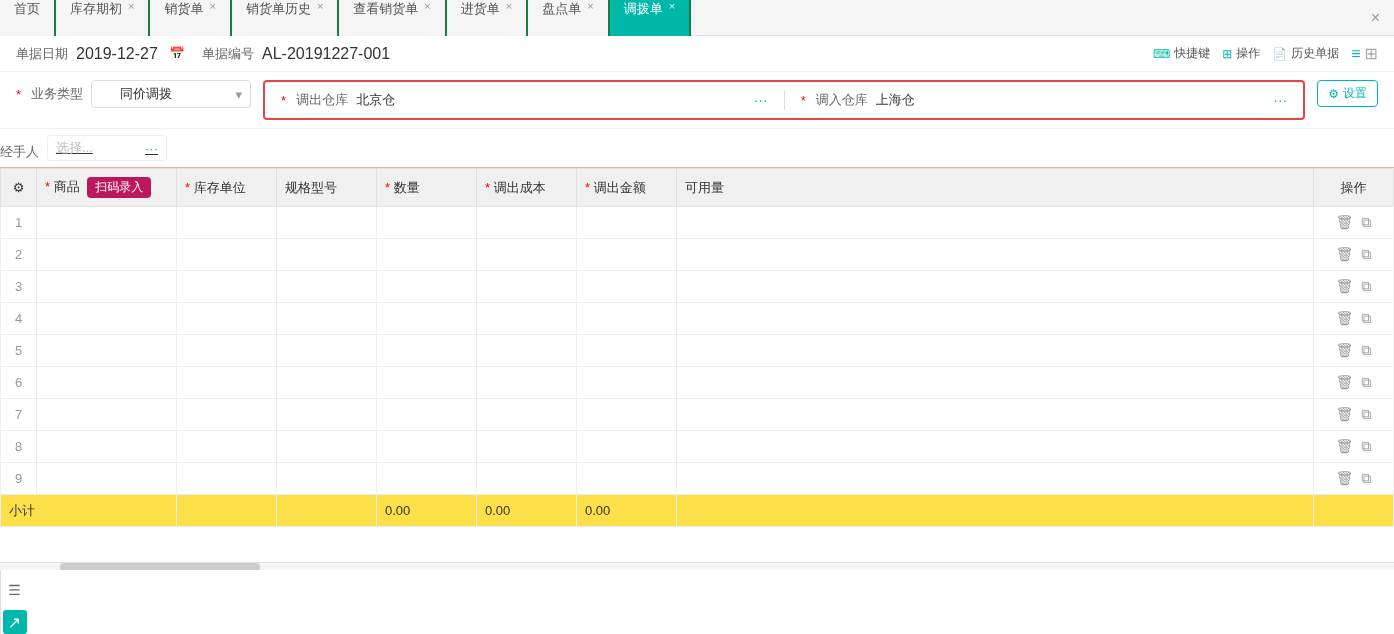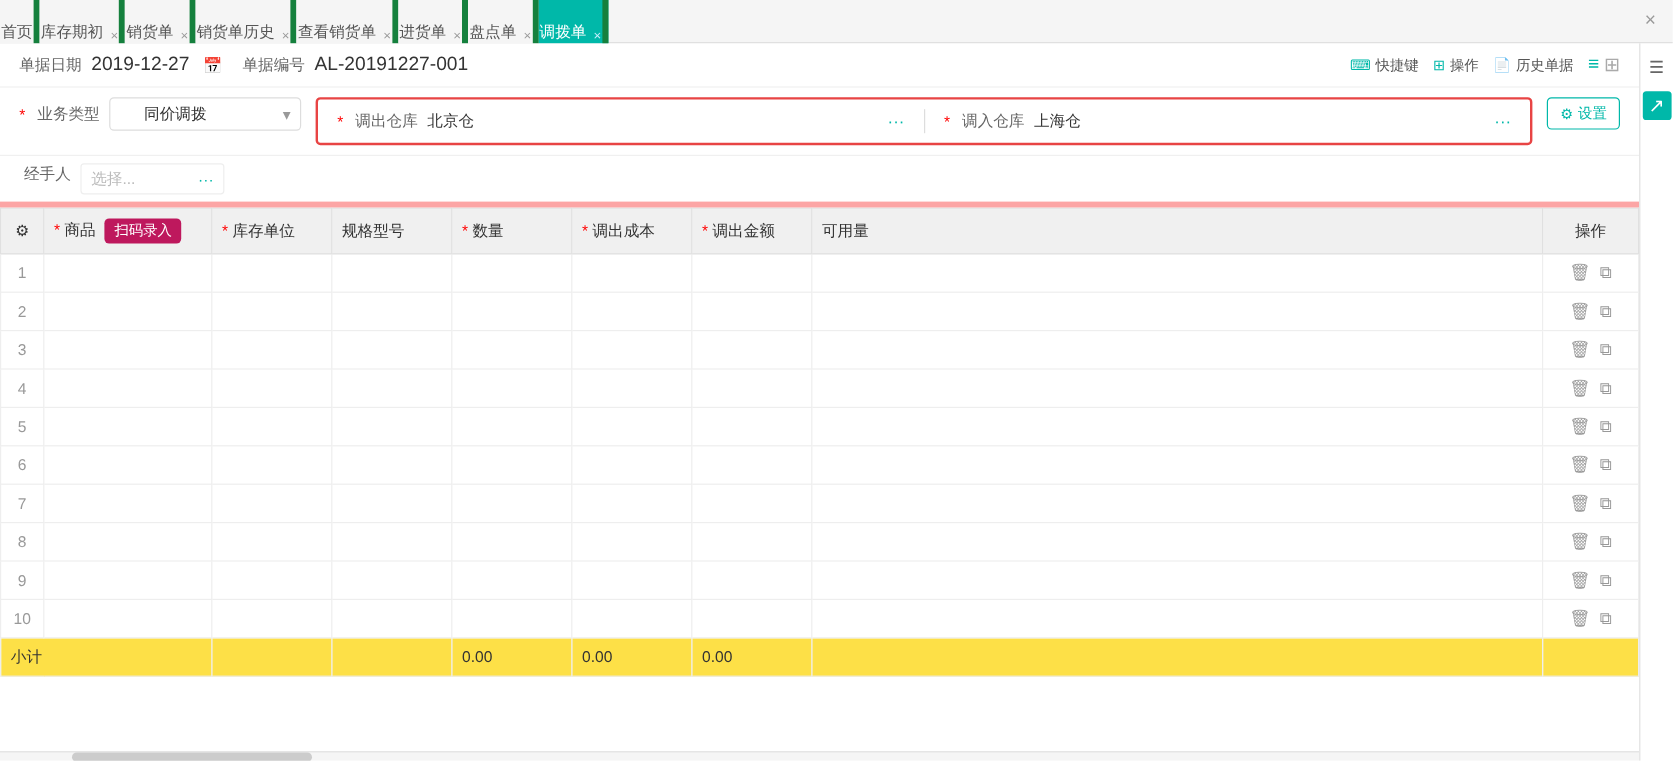--- a/index.html
+++ b/index.html
@@ -10,27 +10,27 @@
       display: flex;
       align-items: center;
       border-bottom: 1px solid #e0e0e0;
       background: #f5f5f5;
       height: 36px;
       padding: 0 0;
       position: relative;
     }
     .tab-item {
       display: flex;
-      align-items: flex-end;
-      padding: 0 1px;
+      align-items: flex-start;
+      padding: 0 14px;
       height: 36px;
       cursor: pointer;
       color: #555;
       font-size: 13px;
-      border-right: 5px solid #15803d;
+      border-right: 2px solid #15803d;
       white-space: nowrap;
       background: #f5f5f5;
     }
     .tab-item .tab-close {
       margin-left: 6px;
       color: #999;
       font-size: 11px;
       cursor: pointer;
     }
     .tab-item.teal {
@@ -100,25 +100,25 @@
       border-radius: 4px;
       padding: 4px 10px;
       color: #00b8a9;
       cursor: pointer;
       font-size: 12px;
       white-space: nowrap;
     }
 
     
     .handler-section {
-      padding: 6px 16px 6px 20px;
-      display: flex;
-      align-items: flex-start;
+      padding: 6px 16px 6px 0;
+      display: flex;
+      align-items: flex-end;
       gap: 8px;
-      border-bottom: 5px solid #fca5a5;
+      border-bottom: 1px solid #fca5a5;
     }
     .handler-placeholder { color: #bbb; }
 
     
     .table-container {
       overflow: auto;
       flex: 1;
     }
     table {
       width: 100%;
@@ -194,20 +194,21 @@
       border-radius: 3px;
     }
     .sidebar-icon.teal {
       background: #00b8a9;
       color: #fff;
     }
 
     .main-layout {
       display: flex;
       height: calc(634px - 36px);
+      flex-direction: column;
     }
     .main-content {
       flex: 1;
       display: flex;
       flex-direction: column;
       overflow: hidden;
     }
     .scrollbar-area {
       height: 8px;
       background: #f5f5f5;
@@ -327,21 +328,21 @@
         </div>
 
         <div class="settings-btn">
           <span>⚙</span>
           <span>设置</span>
         </div>
       </div>
 
       <div class="handler-section">
         <span class="field-label">经手人</span>
-        <div style="min-width:120px; border:1px solid #eee; border-radius:3px; padding:3px 8px; display:flex; align-items:center; justify-content:space-between;">
+        <div style="min-width:120px; border:1px solid #eee; border-radius:3px; padding:3px 8px; display:flex; align-items:center; justify-content:space-between;text-decoration:underline;">
           <span class="handler-placeholder">选择...</span>
           <span style="color:#00b8a9;">···</span>
         </div>
       </div>
 
       <div class="table-container">
         <table>
           <thead>
             <tr>
               <th class="gear-col" style="width:36px; text-align:center;">⚙</th>
@@ -492,34 +493,20 @@
       <td></td>
       <td></td>
       <td></td>
       <td></td>
       <td></td>
       <td class="op-col">
         <span class="action-icon" title="删除">🗑</span>
         <span class="action-icon" title="复制">⧉</span>
       </td>
     </tr>
-              <tr>
-      <td class="row-num">10</td>
-      <td colspan="1"></td>
-      <td></td>
-      <td></td>
-      <td></td>
-      <td></td>
-      <td></td>
-      <td></td>
-      <td class="op-col">
-        <span class="action-icon" title="删除">🗑</span>
-        <span class="action-icon" title="复制">⧉</span>
-      </td>
-    </tr>
             </tbody>
           <tfoot>
             <tr class="subtotal-row">
               <td class="row-num" colspan="2" style="text-align:left; padding-left:8px;">小计</td>
               <td></td>
               <td></td>
               <td>0.00</td>
               <td>0.00</td>
               <td>0.00</td>
               <td></td>

